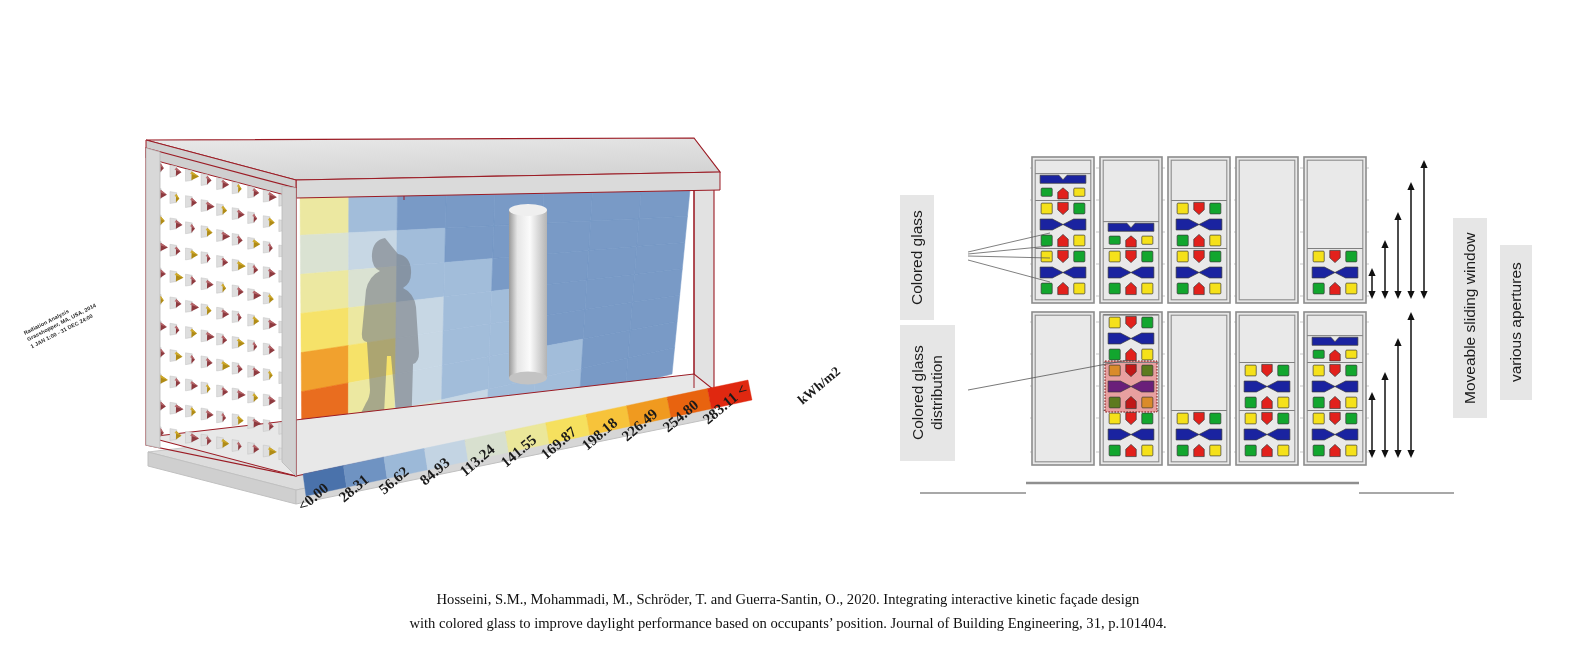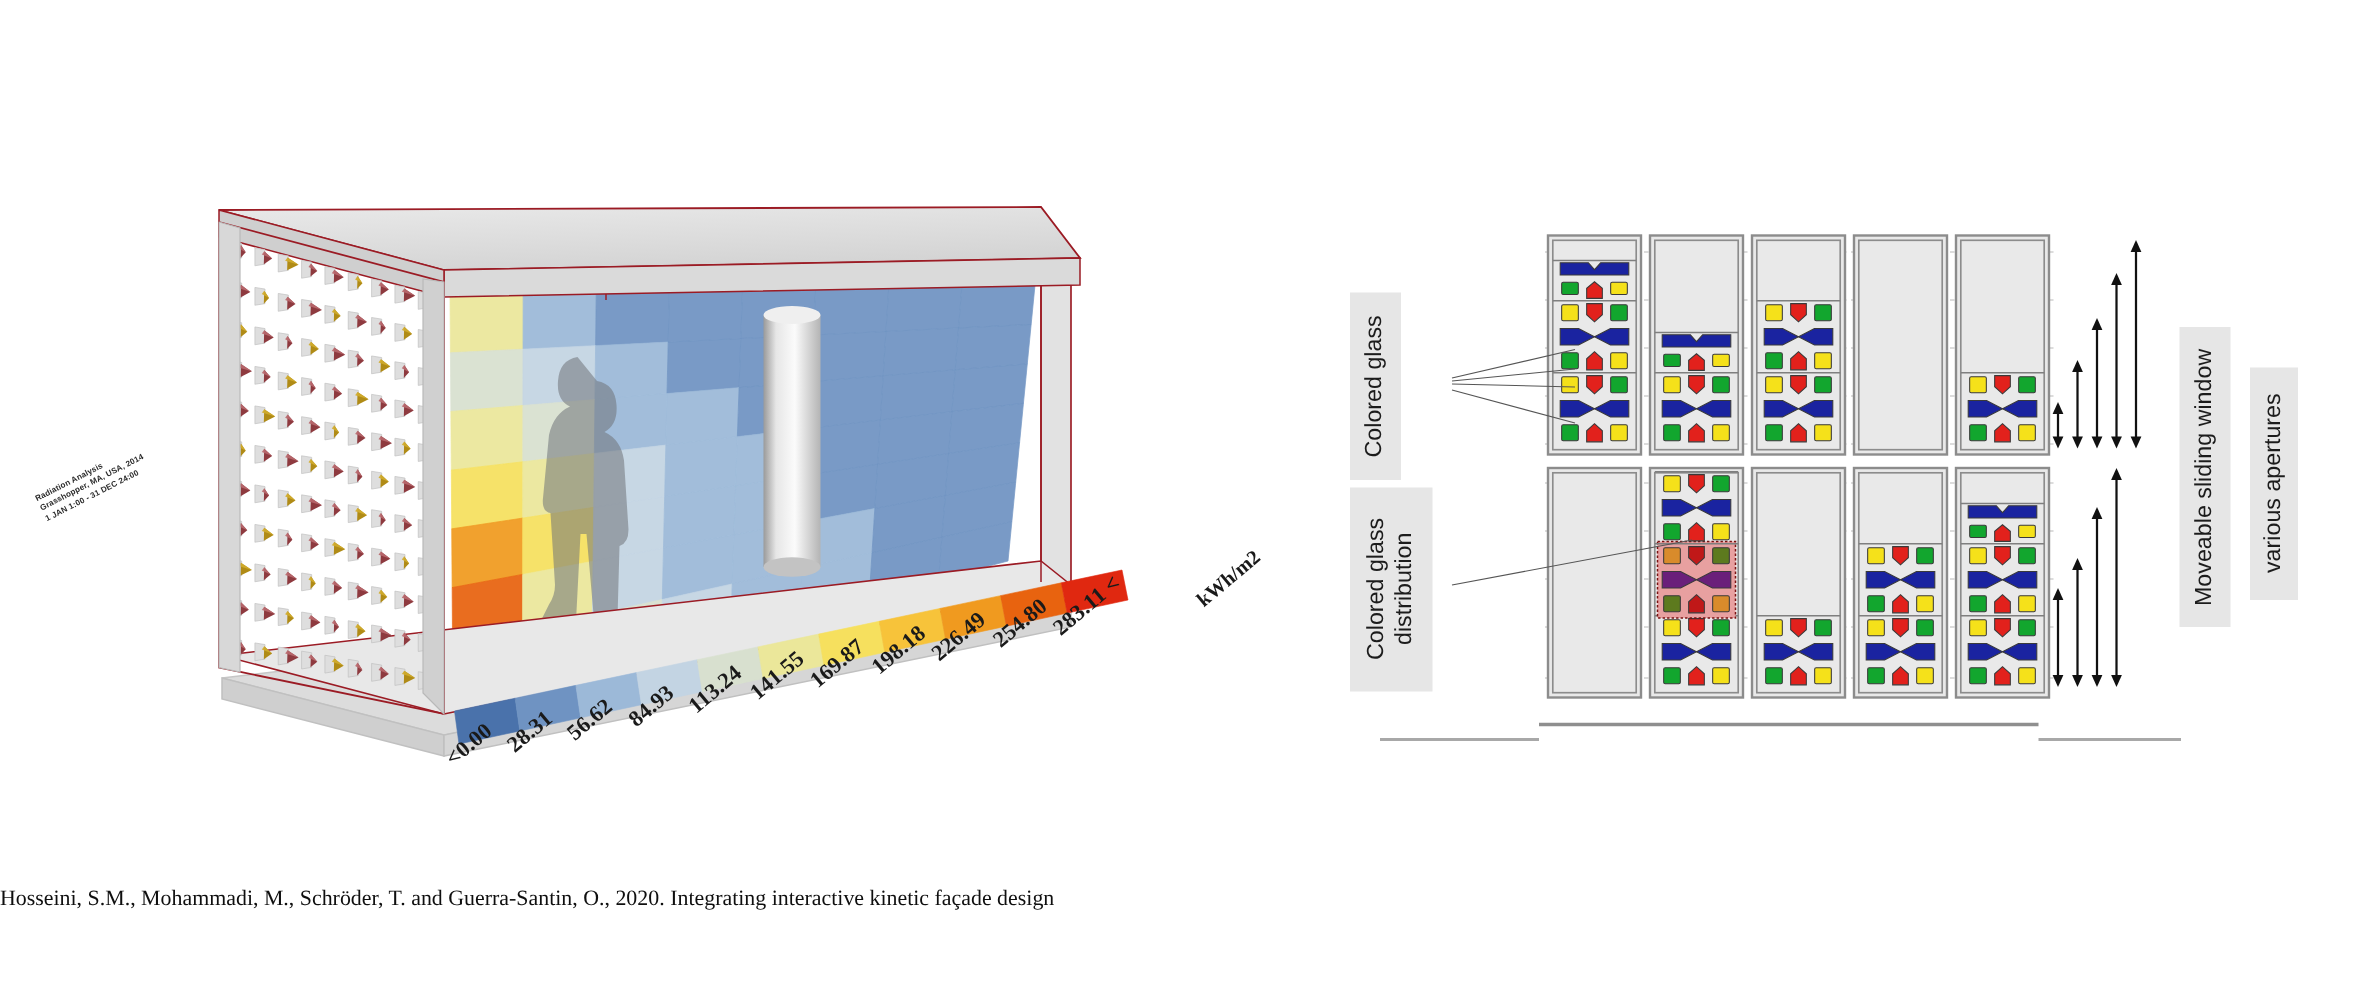--- a/index.html
+++ b/index.html
@@ -39,21 +39,21 @@
     position:absolute;background:#e6e6e6;color:#1c1c1c;
     font-size:15.5px;font-family:"Liberation Sans",sans-serif;
     writing-mode:vertical-rl;transform:rotate(180deg);
     display:flex;align-items:center;justify-content:center;
     text-align:center;line-height:1.18;padding:8px 2px;box-sizing:border-box;
   }
 
   
   #caption{
     position:absolute;left:0;top:588px;width:1576px;
-    text-align:left;font-family:"Liberation Serif",serif;
+    text-align:center;font-family:"Liberation Serif",serif;
     font-size:14.6px;color:#0f0f0f;line-height:1.62;
   }
 </style>
 </head>
 <body>
 
 <div class="fig">
 
   <div id="left-panel">
 
@@ -878,15 +878,16 @@
 
     <div class="vlabel" style="left:20px;top:325px;width:55px;height:136px;white-space:pre-line;" id="cgdLabel">Colored glass<br>distribution</div>
 
     <div class="vlabel" style="left:573px;top:218px;width:34px;height:200px;">Moveable sliding window</div>
 
     <div class="vlabel" style="left:620px;top:245px;width:32px;height:155px;">various apertures</div>
   </div>
 
   <div id="caption">
     <div>Hosseini, S.M., Mohammadi, M., Schröder, T. and Guerra-Santin, O., 2020. Integrating interactive kinetic façade design</div>
+    <div>with colored glass to improve daylight performance based on occupants’ position. Journal of Building Engineering, 31, p.101404.</div>
   </div>
 
 </div>
 
 </body></html>

